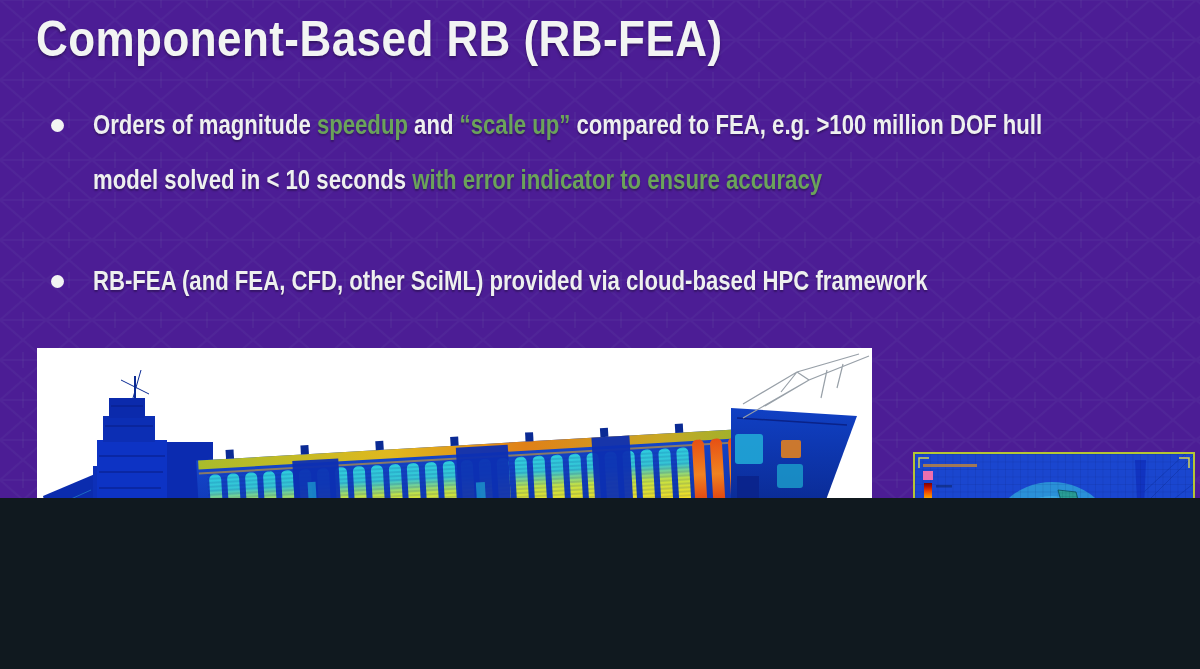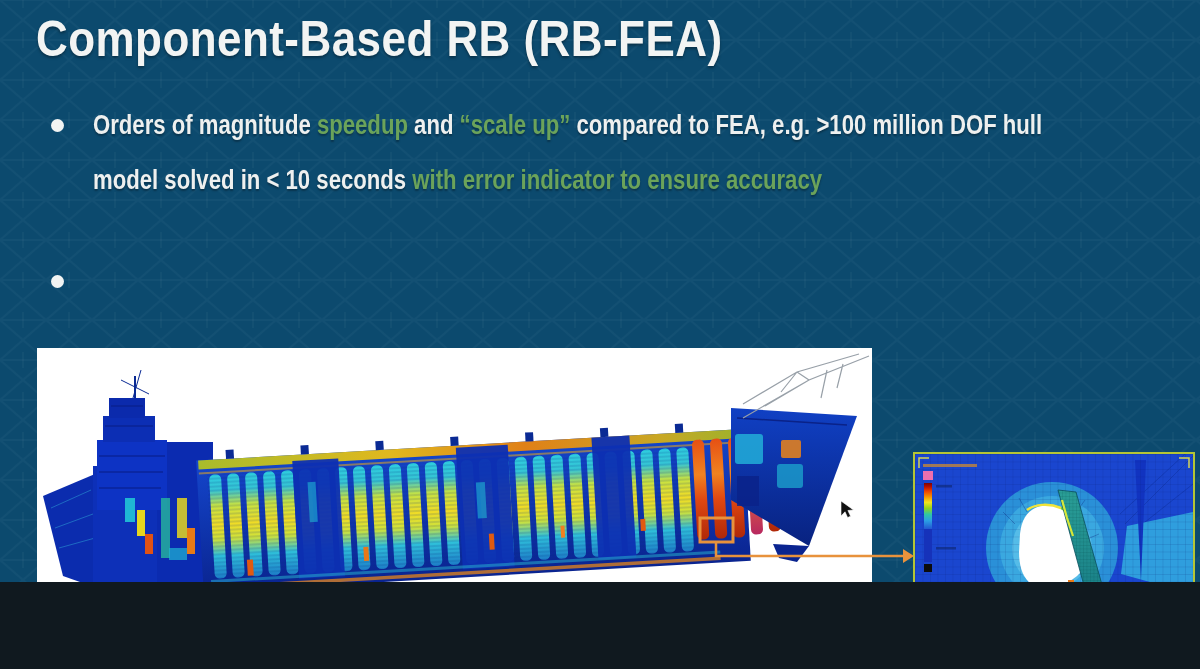--- a/index.html
+++ b/index.html
@@ -1,18 +1,18 @@
 <!DOCTYPE html>
 <html><head>
 <meta charset="utf-8">
 <style>
   html,body{margin:0;padding:0;background:#10191f;}
   .slide{
-    position:relative;width:1200px;height:582px;overflow:hidden;
-    background:#0c4a6e;
+    position:relative;width:1200px;height:498px;overflow:hidden;
+    background:#4c1d95;
     font-family:"Liberation Sans",sans-serif;
   }
   .bgpattern{position:absolute;left:0;top:0;width:1200px;height:669px;z-index:0;}
   .title{
     position:absolute;left:36px;top:10px;z-index:2;
     font-size:50px;font-weight:700;color:#f2f4f3;white-space:nowrap;
     transform:scaleX(.88);transform-origin:0 50%;
     letter-spacing:.5px;text-shadow:0 2px 3px rgba(0,0,0,.35);
   }
   .bullet-dot{
@@ -61,20 +61,25 @@
 
   <div class="bullet-dot" style="left:51px;top:119px;"></div>
   <div class="bullet-text" style="top:98px;">
     <div class="bullet-lines">
         <div class="bline"><span class="white">Orders of magnitude </span><span class="green">speedup</span><span class="white"> and </span><span class="green">“scale up”</span><span class="white"> compared to FEA, e.g. &gt;100 million DOF hull</span></div>
         <div class="bline"><span class="white">model solved in &lt; 10 seconds </span><span class="green">with error indicator to ensure accuracy</span></div>
       </div>
   </div>
 
   <div class="bullet-dot" style="left:51px;top:275px;"></div>
+  <div class="bullet-text" style="top:254px;">
+    <div class="bullet-lines">
+        <div class="bline"><span class="white">RB-FEA (and FEA, CFD, other SciML) provided via cloud-based HPC framework</span></div>
+      </div>
+  </div>
 
   <div class="figure-panel">
     <svg viewBox="0 0 835 269" aria-hidden="true">
       <defs>
         <linearGradient id="hullG" x1="0" y1="0" x2="0" y2="1">
           <stop offset="0" stop-color="#1446cc"></stop>
             <stop offset="1" stop-color="#0a2490"></stop>
         </linearGradient>
         <linearGradient id="bowG" x1="0" y1="0" x2="0" y2="1">
           <stop offset="0" stop-color="#1040c4"></stop>

